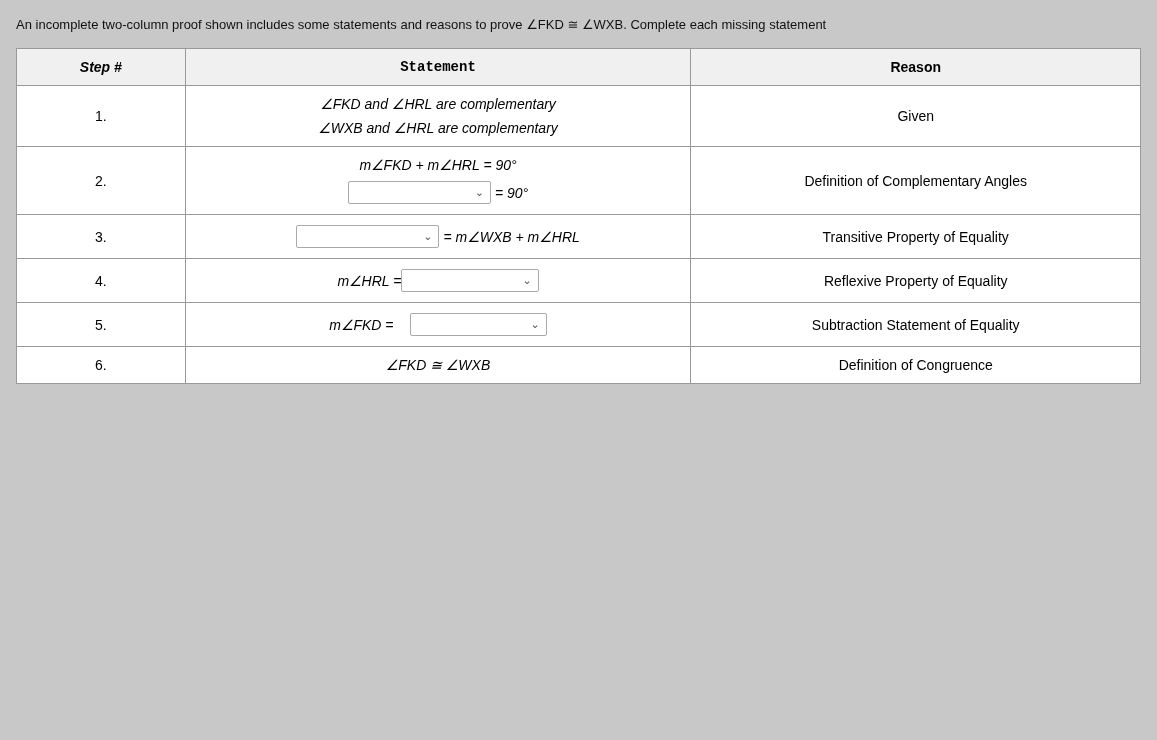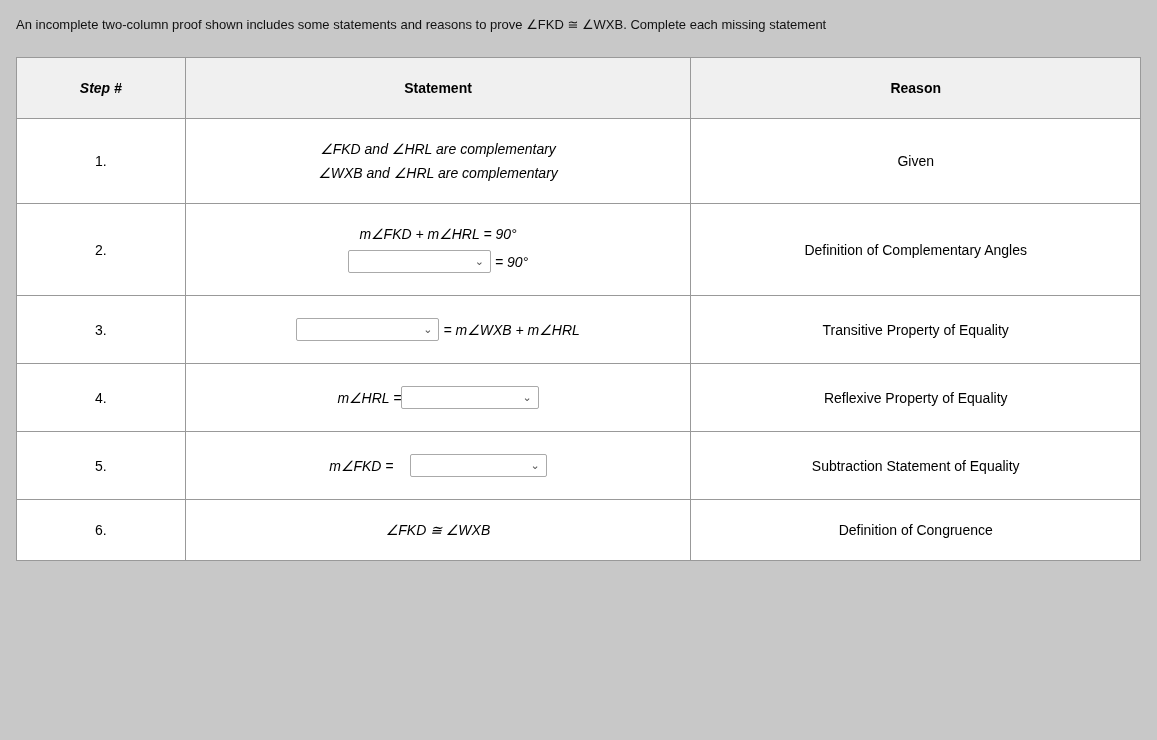--- a/index.html
+++ b/index.html
@@ -7,46 +7,47 @@
       background: #c8c8c8;
       font-family: Arial, sans-serif;
       font-size: 14px;
       padding: 16px;
       min-height: 740px;
       min-width: 1157px;
     }
     .intro-text {
       font-size: 13px;
       color: #111;
-      margin-bottom: 23px;
+      margin-bottom: 14px;
       line-height: 1.4;
     }
     .proof-table {
       width: 100%;
       border-collapse: collapse;
       background: white;
       border: 1.5px solid #999;
     }
     .proof-table th, .proof-table td {
       border: 1.5px solid #999;
-      padding: 22px 14px;
+      padding: 10px 14px;
       vertical-align: middle;
       text-align: center;
     }
     .proof-table th {
       background: #f0f0f0;
       font-weight: bold;
       font-size: 14px;
     }
     .step-col {
       width: 80px;
       font-style: italic;
     }
     .statement-col {
       width: 45%;
+      font-family: Liberation Mono, monospace;
     }
     .reason-col {
       width: 40%;
     }
     .step-num {
       font-size: 14px;
       font-style: normal;
     }
     .math-text {
       font-style: italic;

